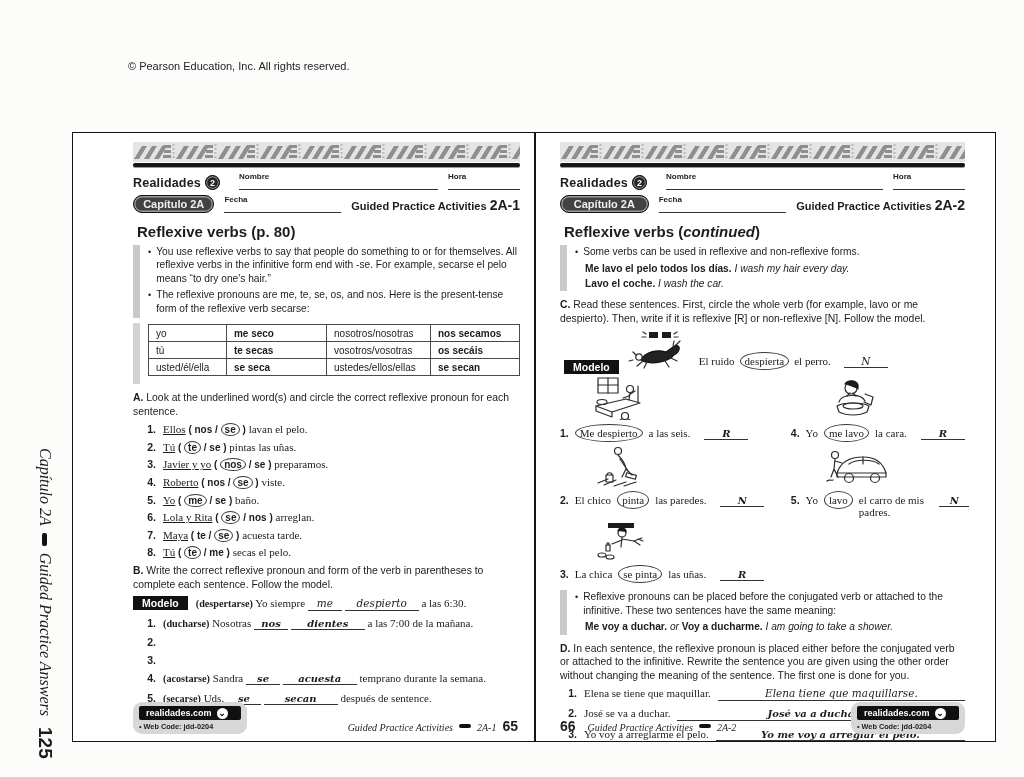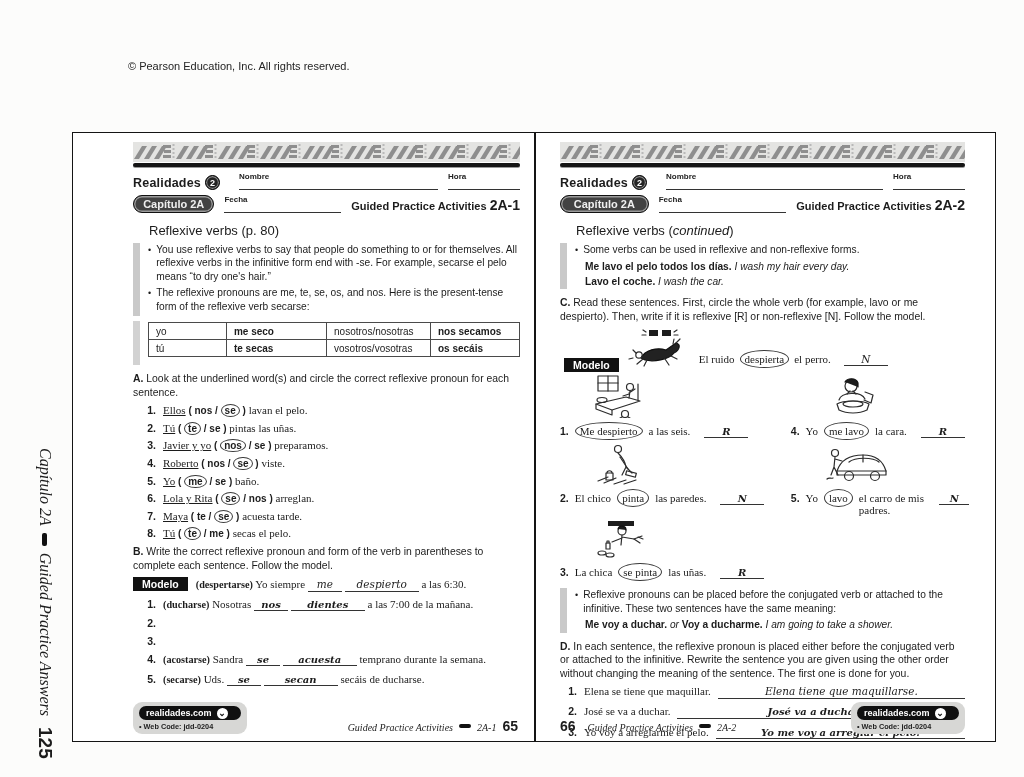--- a/index.html
+++ b/index.html
@@ -39,21 +39,21 @@
   .pill{background:#424242;color:#efefef;border:1.6px solid #111;border-radius:12px;padding:2px 0;
         font-size:11px;font-weight:bold;box-shadow:inset 0 0 0 1.4px #9b9b9b;width:104px;text-align:center}
   .field{display:flex;flex-direction:column;font-size:8px;font-weight:bold;color:#222}
   .field .line{border-bottom:1px solid #333;height:9px}
   .f-nombre{flex:1}
   .f-hora{width:72px}
   .f-fecha{width:150px}
   .gpa{margin-left:auto;font-weight:bold;font-size:11px;white-space:nowrap}
   .gpa .code{font-size:14px}
 
-  .ptitle{font-size:13px;font-weight:normal;margin:10px 16px 5px}
+  .ptitle{font-size:15px;font-weight:bold;margin:10px 4px 5px}
   .ptitle .it{font-style:italic}
 
   .bbox{display:flex;gap:8px;margin:2px 0 7px}
   .graybar{width:7px;background:#c9c9c9;flex:0 0 auto}
   .bcontent{flex:1;font-size:10.2px;line-height:1.32}
   .bullet{display:flex;gap:5px;margin-bottom:3px}
   .bullet .dot{font-size:9px;line-height:1.6}
   .exline{margin:1px 0 1px 10px}
   .exes{font-weight:bold}
   .exen{font-style:italic;font-family:Liberation Sans, sans-serif}
@@ -81,21 +81,21 @@
   .modelo-tag{background:#111;color:#fff;font-weight:bold;font-size:10.5px;padding:1px 9px;flex:0 0 auto}
   .bverb{font-weight:bold;font-size:10.2px}
   .blank{display:inline-block;border-bottom:1px solid #333;text-align:center;min-width:34px;padding:0 3px;line-height:1.1}
   .blank.wide{min-width:74px}
   .blist .aitem{margin-bottom:6.2px}
 
   .pfoot{position:absolute;left:0;right:0;bottom:7px;display:flex;align-items:flex-end}
   .p65 .pfoot{left:60px;right:16px}
   .p66 .pfoot{left:24px;right:30px}
   .webbadge{background:#d7d7d5;border-radius:9px;padding:4px 6px 3px;width:114px;flex:0 0 auto}
-  .webpill{background:#101010;color:#fff;border-radius:7px;font-size:9px;font-weight:bold;padding:1.5px 4px 1.5px 7px;
+  .webpill{background:#101010;color:#fff;border-radius:2px;font-size:9px;font-weight:bold;padding:1.5px 4px 1.5px 7px;
            display:flex;align-items:center;gap:5px}
   .webpill .circ{width:11px;height:11px;background:#fff;border-radius:50%;color:#111;display:flex;align-items:center;
                  justify-content:center;font-size:9px;font-weight:bold;line-height:1}
   .webcode{font-size:7.3px;margin-top:2px;font-weight:bold;color:#222}
   .footcite{font-family:"Liberation Serif",serif;font-style:italic;font-size:10px;display:flex;align-items:baseline;gap:6px;white-space:nowrap}
   .footcite .sep{width:12px;height:4px;background:#111;border-radius:2px;align-self:center}
   .pagenum{font-family:"Liberation Sans",sans-serif;font-style:normal;font-weight:bold;font-size:14px}
   .p65 .footcite{margin-left:auto}
   .p66 .webbadge{margin-left:auto}
   .p66 .footcite{margin-right:auto}
@@ -214,20 +214,26 @@
           <td class="bold" style="width:27%">me seco</td>
           <td style="width:28%">nosotros/nosotras</td>
           <td class="bold">nos secamos</td>
         </tr>
         <tr>
           <td>tú</td>
           <td class="bold">te secas</td>
           <td>vosotros/vosotras</td>
           <td class="bold">os secáis</td>
         </tr>
+        <tr>
+          <td>usted/él/ella</td>
+          <td class="bold">se seca</td>
+          <td>ustedes/ellos/ellas</td>
+          <td class="bold">se secan</td>
+        </tr>
       </tbody>
         </table>
     </div>
 
     <div class="sec">
       <span class="seclabel">A.</span>
       <span>Look at the underlined word(s) and circle the correct reflexive pronoun for each sentence.</span>
     </div>
 
     <div class="alist">
@@ -341,21 +347,21 @@
           <span>temprano durante la semana.</span>
         </span>
       </div>
       <div class="aitem">
         <span class="anum">5.</span>
         <span class="sentence">
           <span class="bverb">(secarse)</span>
           <span>Uds.</span>
           <span class="blank"><span class="hand">se</span></span>
           <span class="blank wide"><span class="hand">secan</span></span>
-          <span>secáis de ducharse.</span>
+          <span>después de sentence.</span>
         </span>
       </div>
     </div>
 
     <div class="pfoot">
       <div class="webbadge">
         <div class="webpill">
           <span>realidades.com</span>
           <span class="circ">⌄</span>
         </div>

